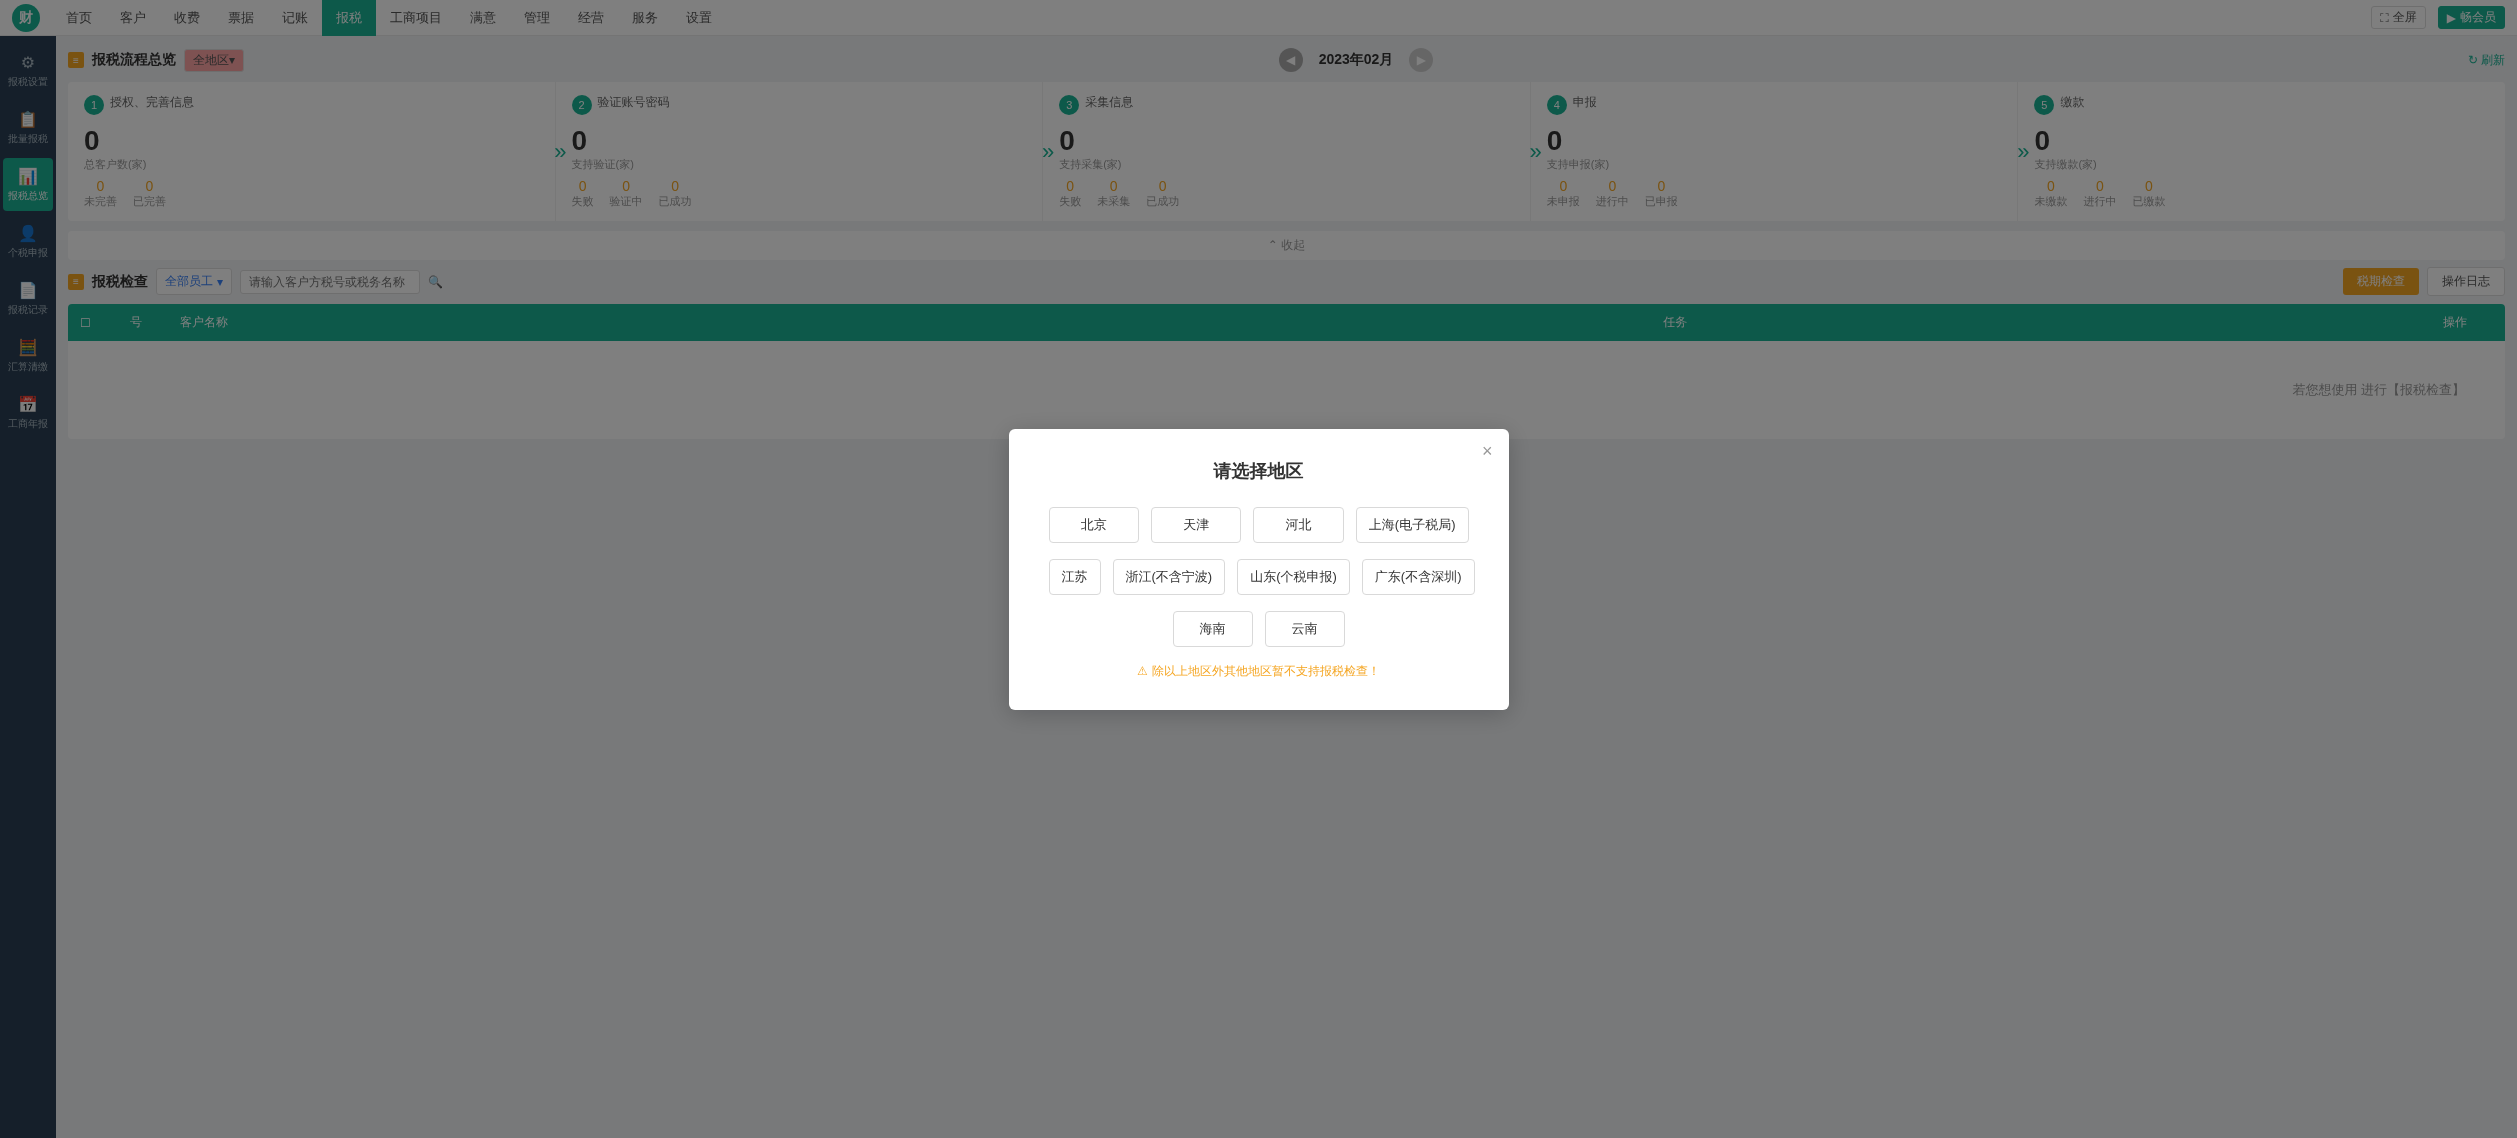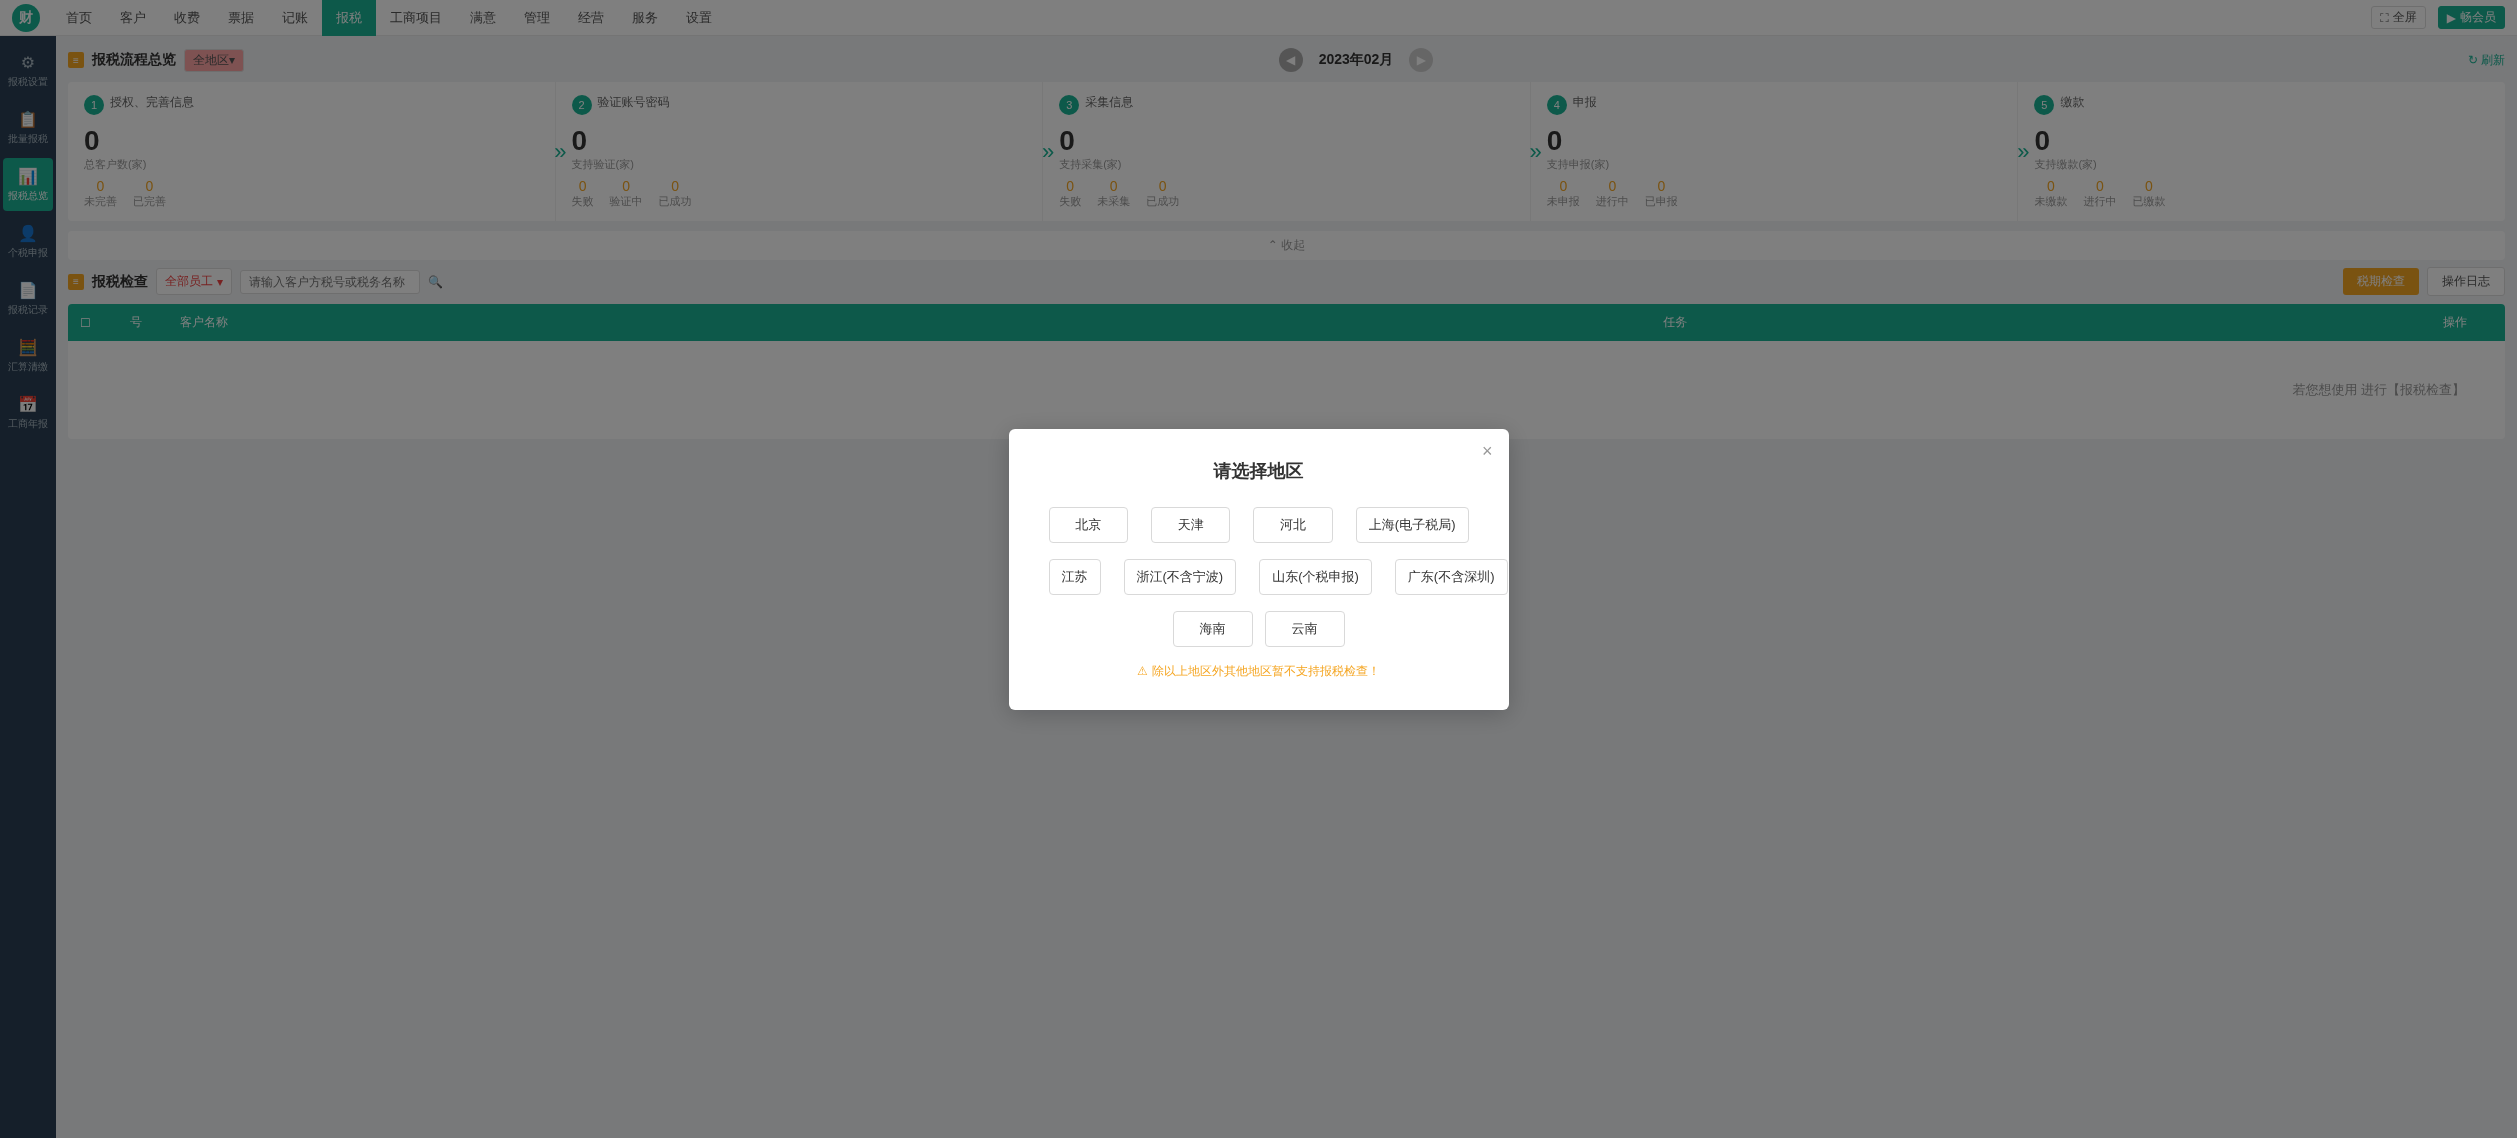--- a/index.html
+++ b/index.html
@@ -117,21 +117,21 @@
       background: #fff; text-align: center; padding: 6px; cursor: pointer;
       color: #999; font-size: 12px; border-radius: 4px; margin-bottom: 7px;
     }
 
     
     .tax-check-header {
       display: flex; align-items: center; gap: 8px; margin-bottom: 8px;
     }
     .filter-select {
       padding: 4px 8px; border: 1px solid #ddd; border-radius: 3px;
-      background: #fff; font-size: 12px; color: #ef4444; cursor: pointer;
+      background: #fff; font-size: 12px; color: #3b82f6; cursor: pointer;
       display: flex; align-items: center; gap: 4px;
     }
     .search-input {
       padding: 4px 8px; border: 1px solid #ddd; border-radius: 3px;
       font-size: 12px; width: 180px; background: #fff;
     }
     .btn-check {
       background: #f5a623; color: #fff; border: none; padding: 5px 14px;
       border-radius: 3px; cursor: pointer; font-size: 12px; margin-left: auto;
     }
@@ -175,21 +175,21 @@
     }
     .modal-close {
       position: absolute; top: 12px; right: 16px;
       cursor: pointer; font-size: 18px; color: #999; border: none; background: none;
     }
     .modal-title {
       text-align: center; font-size: 18px; font-weight: bold; color: #333;
       margin-bottom: 24px;
     }
     .modal-grid {
-      display: grid; grid-template-columns: repeat(4, 1fr); gap: 23px;
+      display: grid; grid-template-columns: repeat(4, 1fr); gap: 12px;
       margin-bottom: 16px;
     }
     .modal-grid-center {
       display: flex; justify-content: center; gap: 12px; margin-bottom: 16px;
     }
     .region-btn {
       border: 1px solid #d9d9d9; background: #fff; padding: 8px 12px;
       border-radius: 4px; cursor: pointer; font-size: 13px; color: #333;
       text-align: center; white-space: nowrap;
     }

